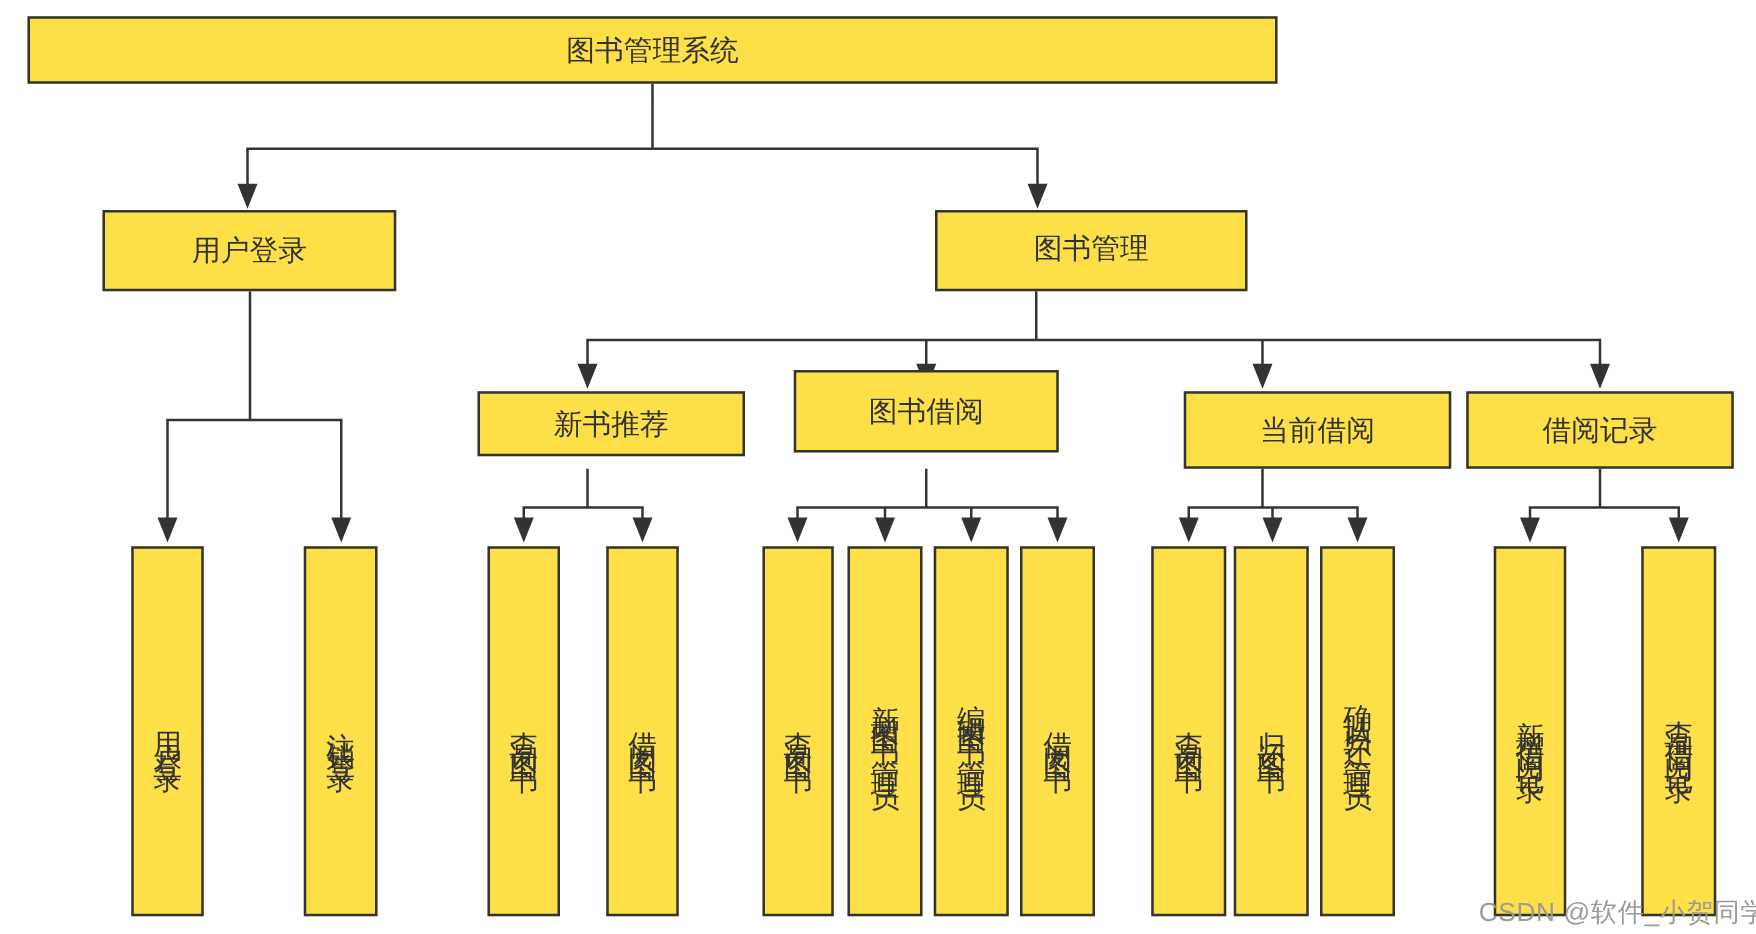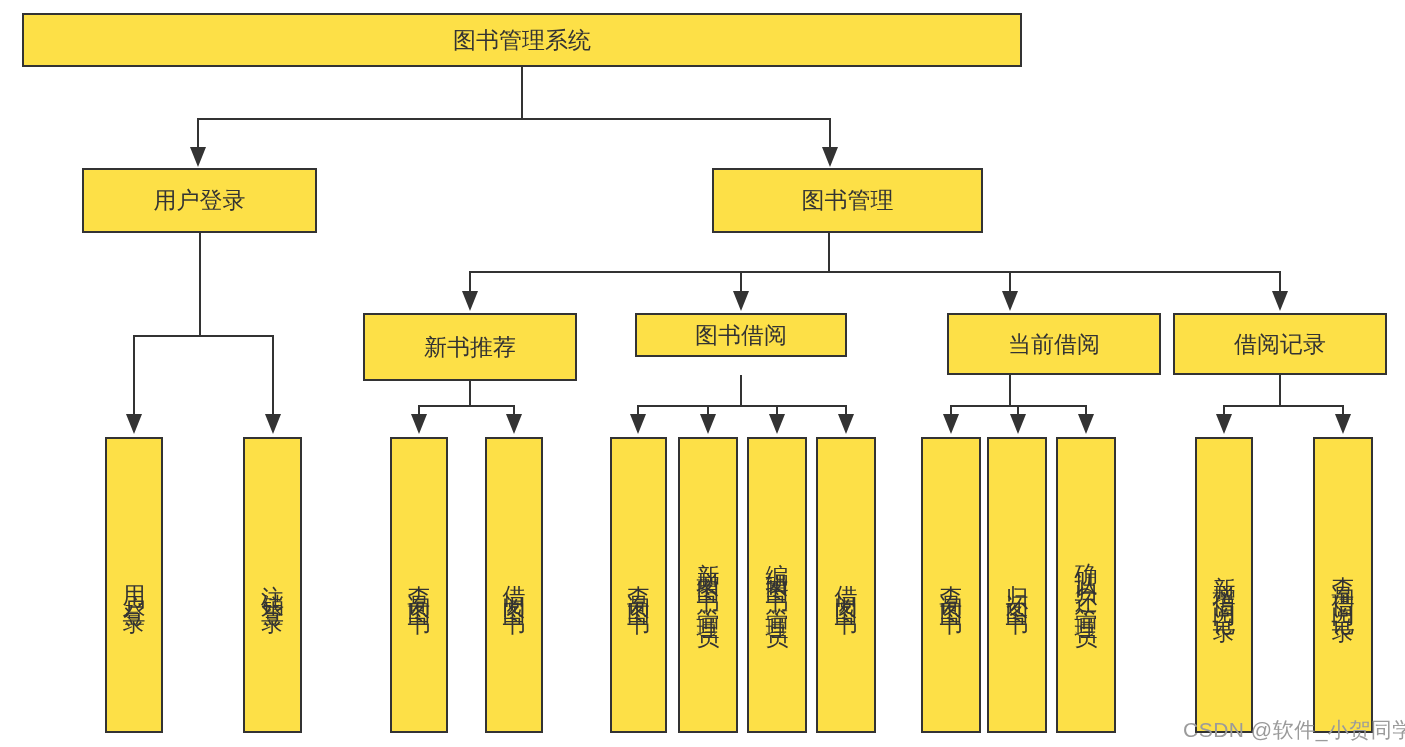--- a/index.html
+++ b/index.html
@@ -81,24 +81,24 @@
       <polygon points="1010,414 1026,414 1018,434"></polygon>
       <polygon points="1078,414 1094,414 1086,434"></polygon>
       <polygon points="1216,414 1232,414 1224,434"></polygon>
       <polygon points="1335,414 1351,414 1343,434"></polygon>
     </g>
   </svg>
 
   <div class="node" style="left:22px; top:13px; width:1000px; height:54px;">图书管理系统</div>
 
   <div class="node" style="left:82px; top:168px; width:235px; height:65px;">用户登录</div>
-  <div class="node" style="left:712px; top:168px; width:271px; height:65px;">图书管理</div>
+  <div class="node" style="left:748px; top:168px; width:250px; height:65px;font-family:Liberation Mono, monospace;">图书管理</div>
 
-  <div class="node" style="left:363px; top:313px; width:214px; height:68px;">新书推荐</div>
-  <div class="node" style="left:635px; top:313px; width:212px; height:44px;">图书借阅</div>
+  <div class="node" style="left:382px; top:313px; width:214px; height:52px;">新书推荐</div>
+  <div class="node" style="left:635px; top:296px; width:212px; height:66px;">图书借阅</div>
   <div class="node" style="left:903px; top:313px; width:214px; height:62px;margin-left:44px;">当前借阅</div>
   <div class="node" style="left:1173px; top:313px; width:214px; height:62px;">借阅记录</div>
 
   <div class="node v" style="left:105px; top:437px; width:58px; height:296px;">用户登录</div>
   <div class="node v" style="left:243px; top:437px; width:59px; height:296px;">注销登录</div>
 
   <div class="node v" style="left:390px; top:437px; width:58px; height:296px;">查询图书</div>
   <div class="node v" style="left:485px; top:437px; width:58px; height:296px;">借阅图书</div>
 
   <div class="node v" style="left:610px; top:437px; width:57px; height:296px;">查询图书</div>

